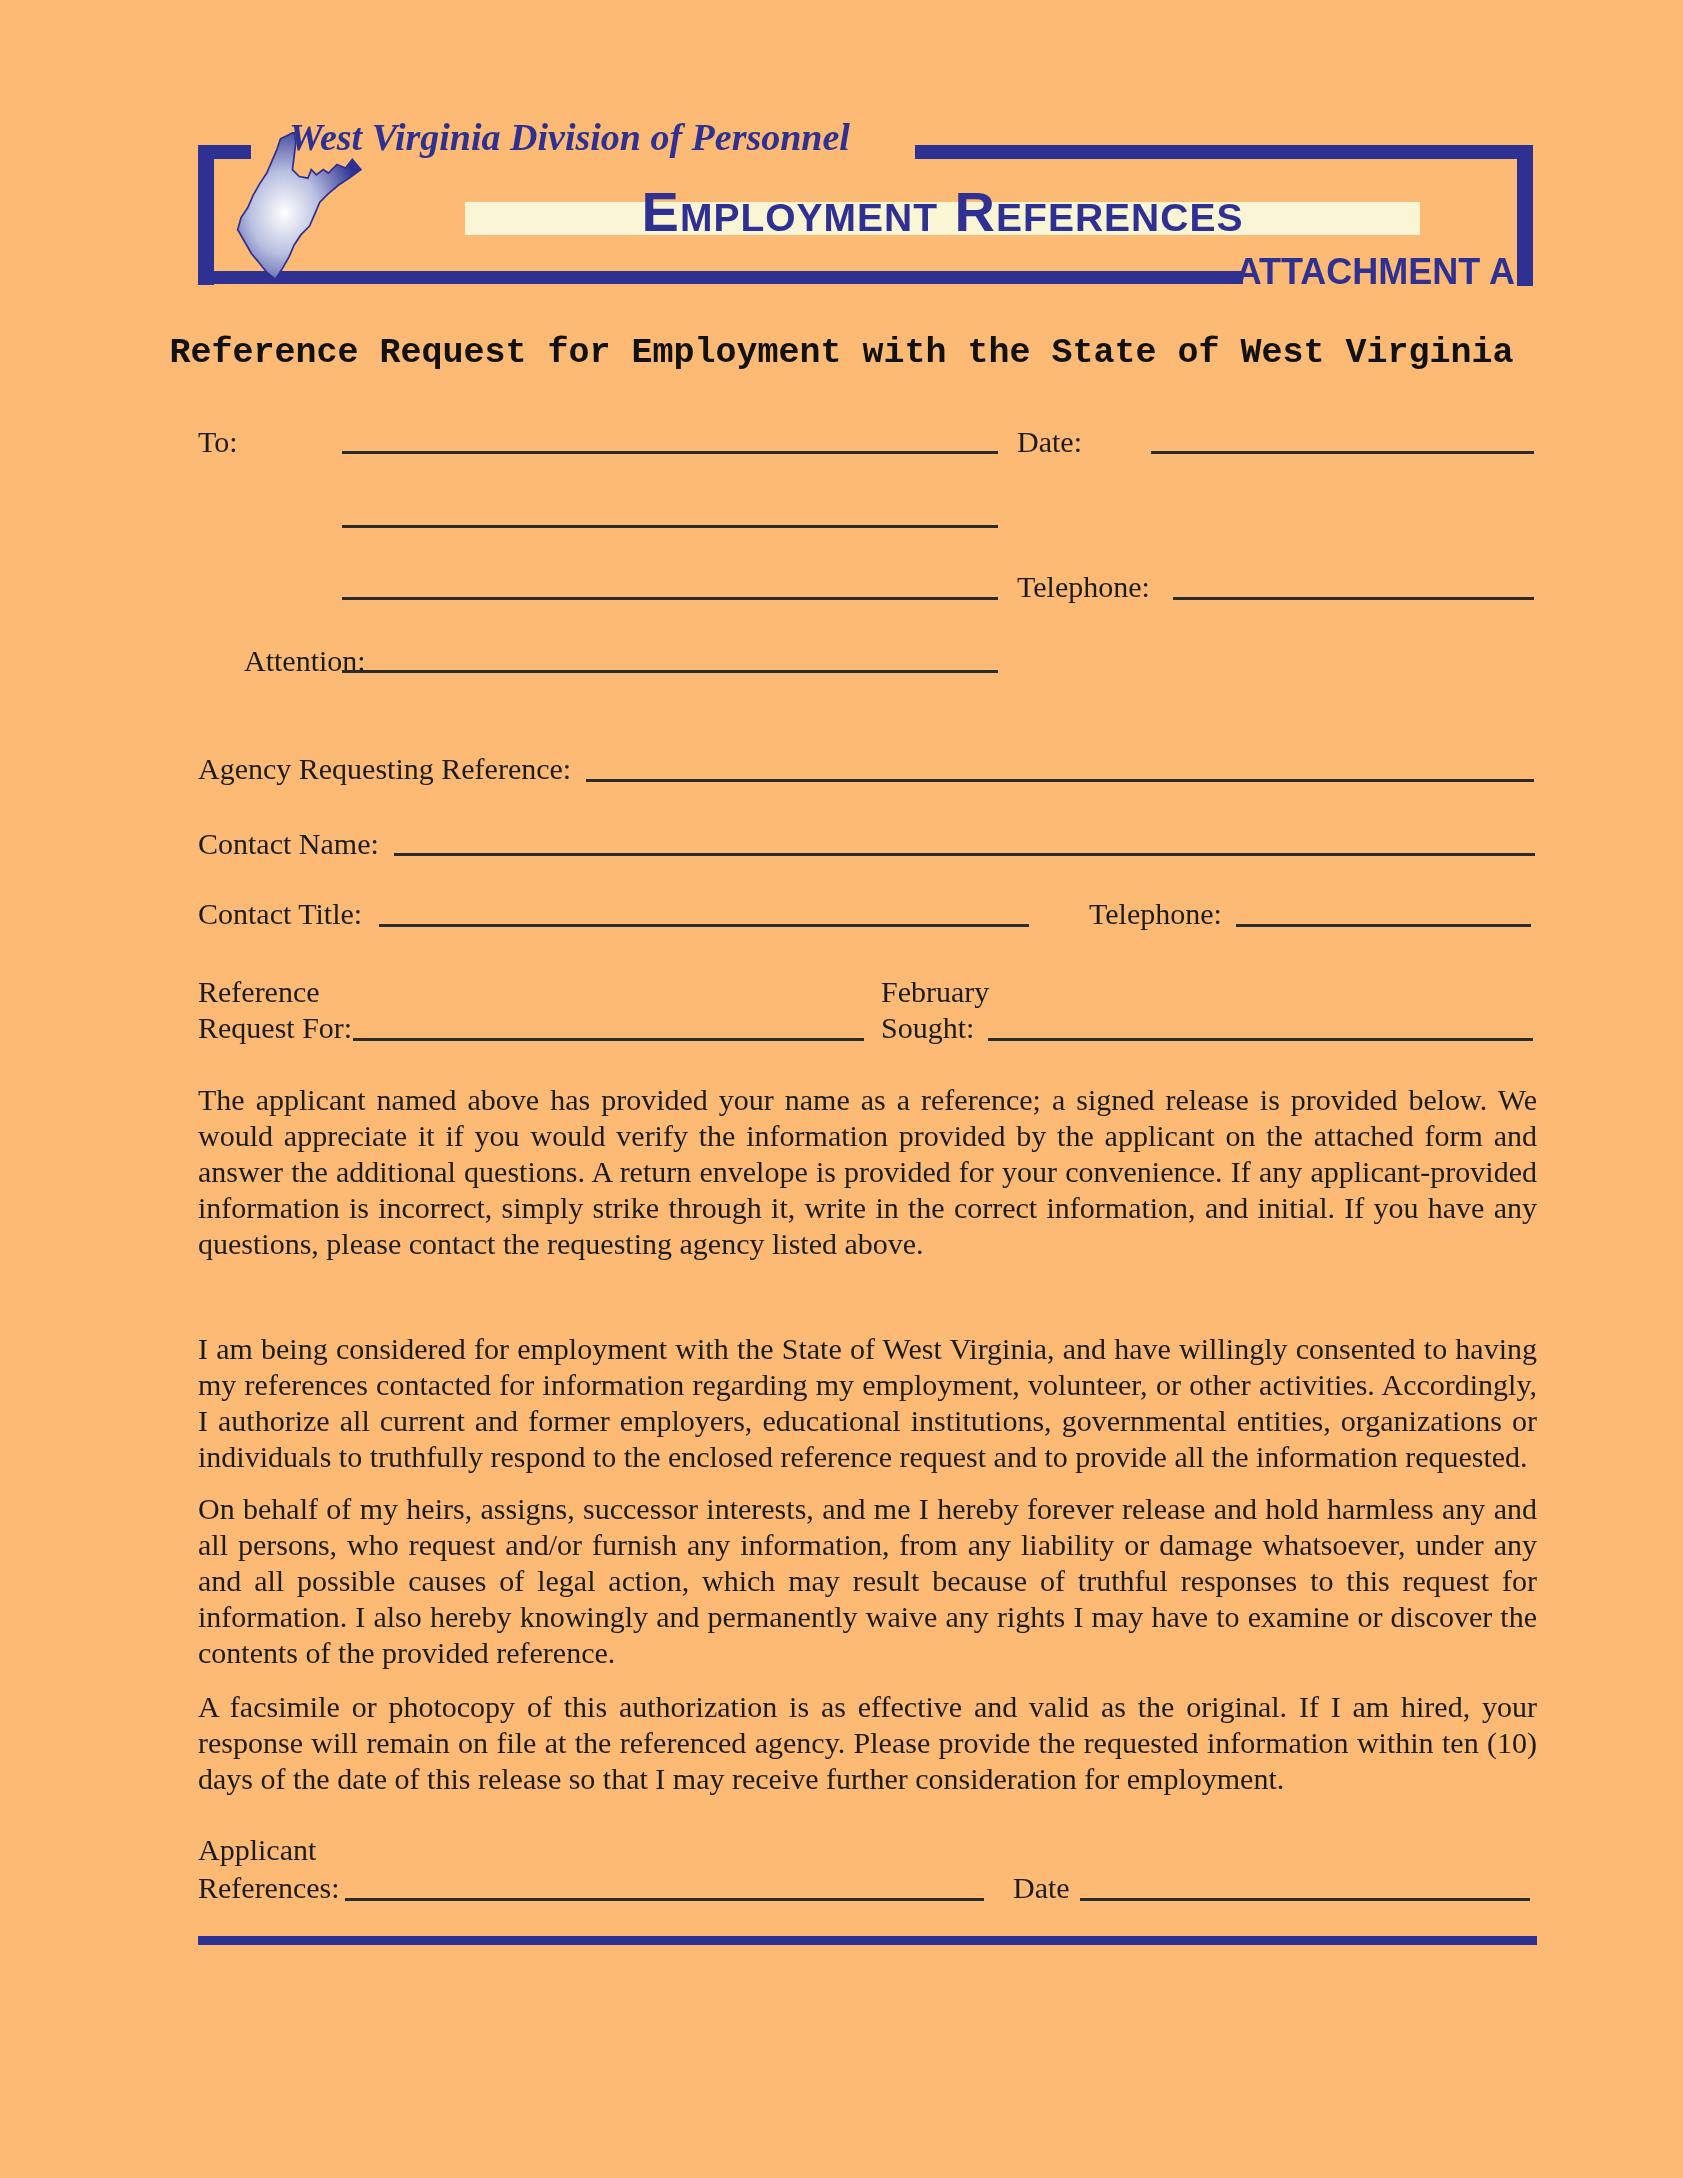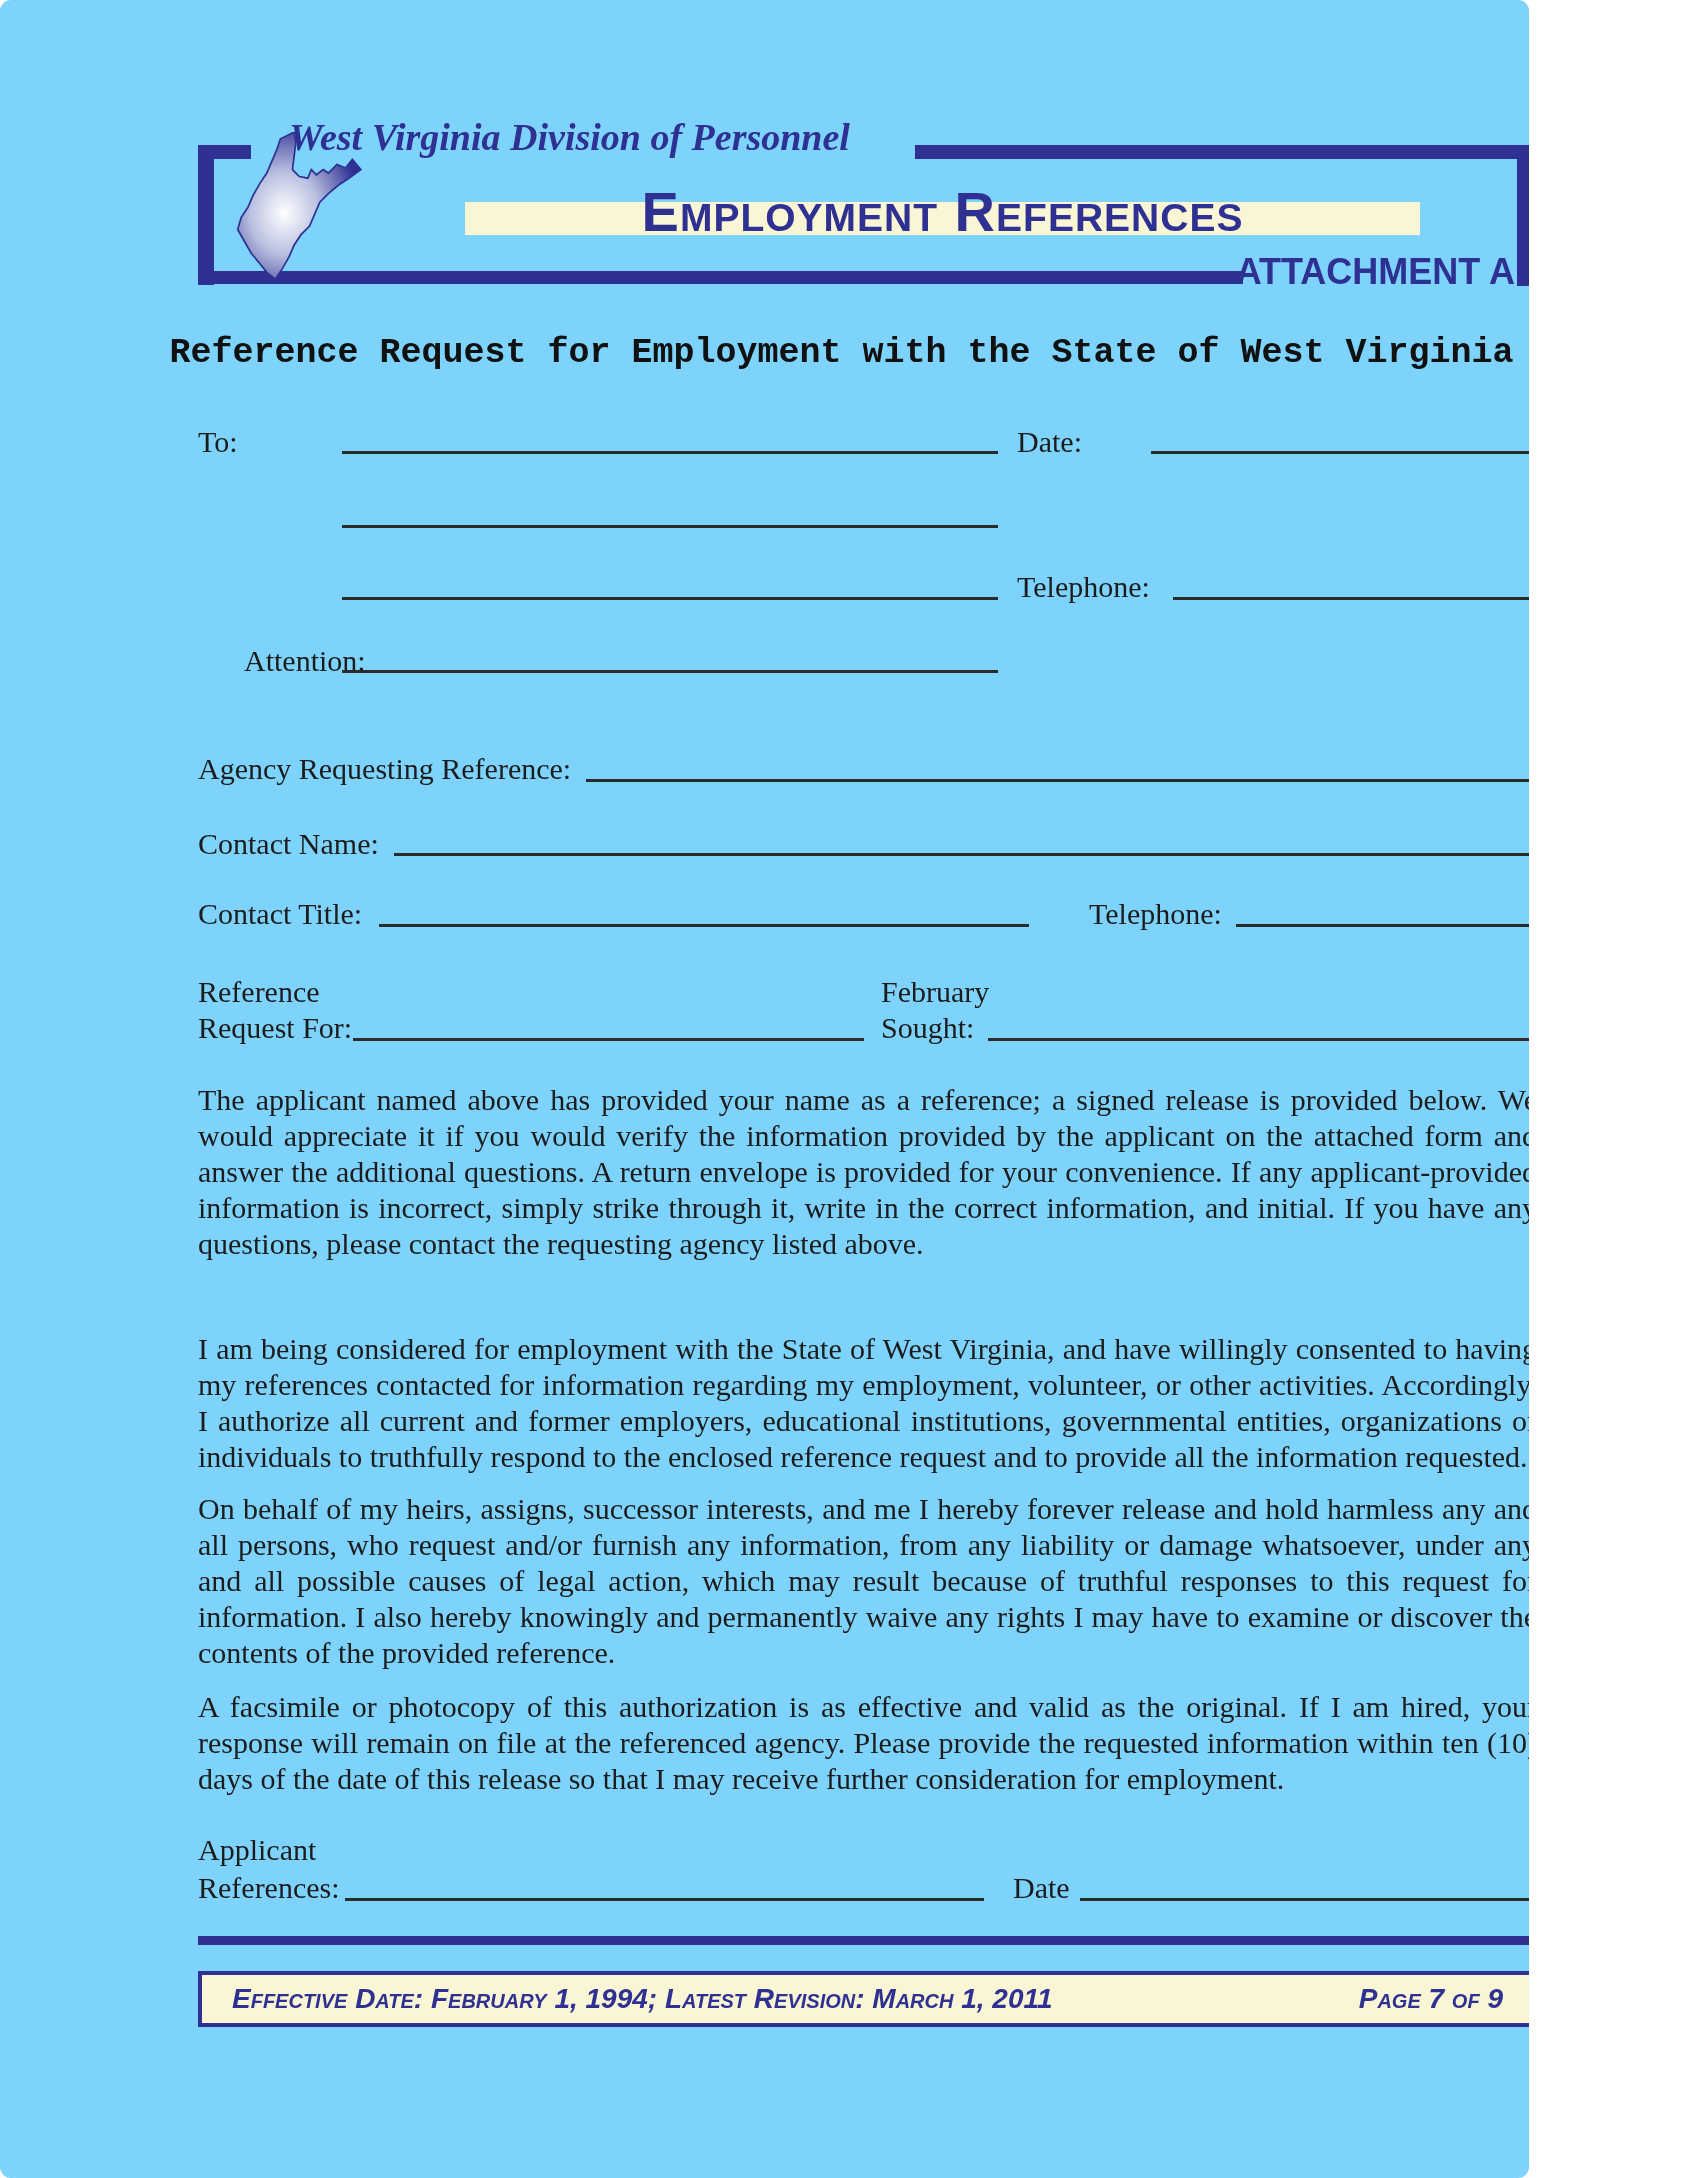--- a/index.html
+++ b/index.html
@@ -1,24 +1,23 @@
 <!DOCTYPE html>
 <html><head>
 <meta charset="utf-8">
 <style>
   html, body { margin: 0; padding: 0; background: #ffffff; }
   .page {
     position: relative;
-    width: 1529px;
+    width: 1683px;
     height: 2178px;
-    background: #7dd3fc;
+    background: #fdba74;
     font-family: "Liberation Serif", serif;
     color: #1c1c1c;
     overflow: hidden;
-    border-radius: 11px;
   }
   .abs { position: absolute; }
 
   
   .navy-bar { position: absolute; background: #2e3192; }
   .org-title {
     position: absolute;
     left: 289px; top: 115px;
     font-family: "Liberation Serif", serif;
     font-style: italic; font-weight: bold;
@@ -195,19 +194,15 @@
   <div class="para" style="top:1491px;">On behalf of my heirs, assigns, successor interests, and me I hereby forever release and hold harmless any and all persons, who request and/or furnish any information, from any liability or damage whatsoever, under any and all possible causes of legal action, which may result because of truthful responses to this request for information. I also hereby knowingly and permanently waive any rights I may have to examine or discover the contents of the provided reference.</div>
   <div class="para" style="top:1689px;">A facsimile or photocopy of this authorization is as effective and valid as the original. If I am hired, your response will remain on file at the referenced agency. Please provide the requested information within ten (10) days of the date of this release so that I may receive further consideration for employment.</div>
 
   <div class="lbl" style="left:198px; top:1833px;">Applicant</div>
   <div class="lbl" style="left:198px; top:1871px;">References:</div>
   <div class="fline" style="left:345px; top:1898px; width:639px;"></div>
   <div class="lbl" style="left:1013px; top:1871px;">Date</div>
   <div class="fline" style="left:1080px; top:1898px; width:450px;"></div>
 
   <div class="rule"></div>
-  <div class="footer-box">
-    <span class="footer-text">Effective Date: February 1, 1994; Latest Revision: March 1, 2011</span>
-    <span class="footer-text">Page 7 of 9</span>
-  </div>
 
 </div>
 
 
 </body></html>

